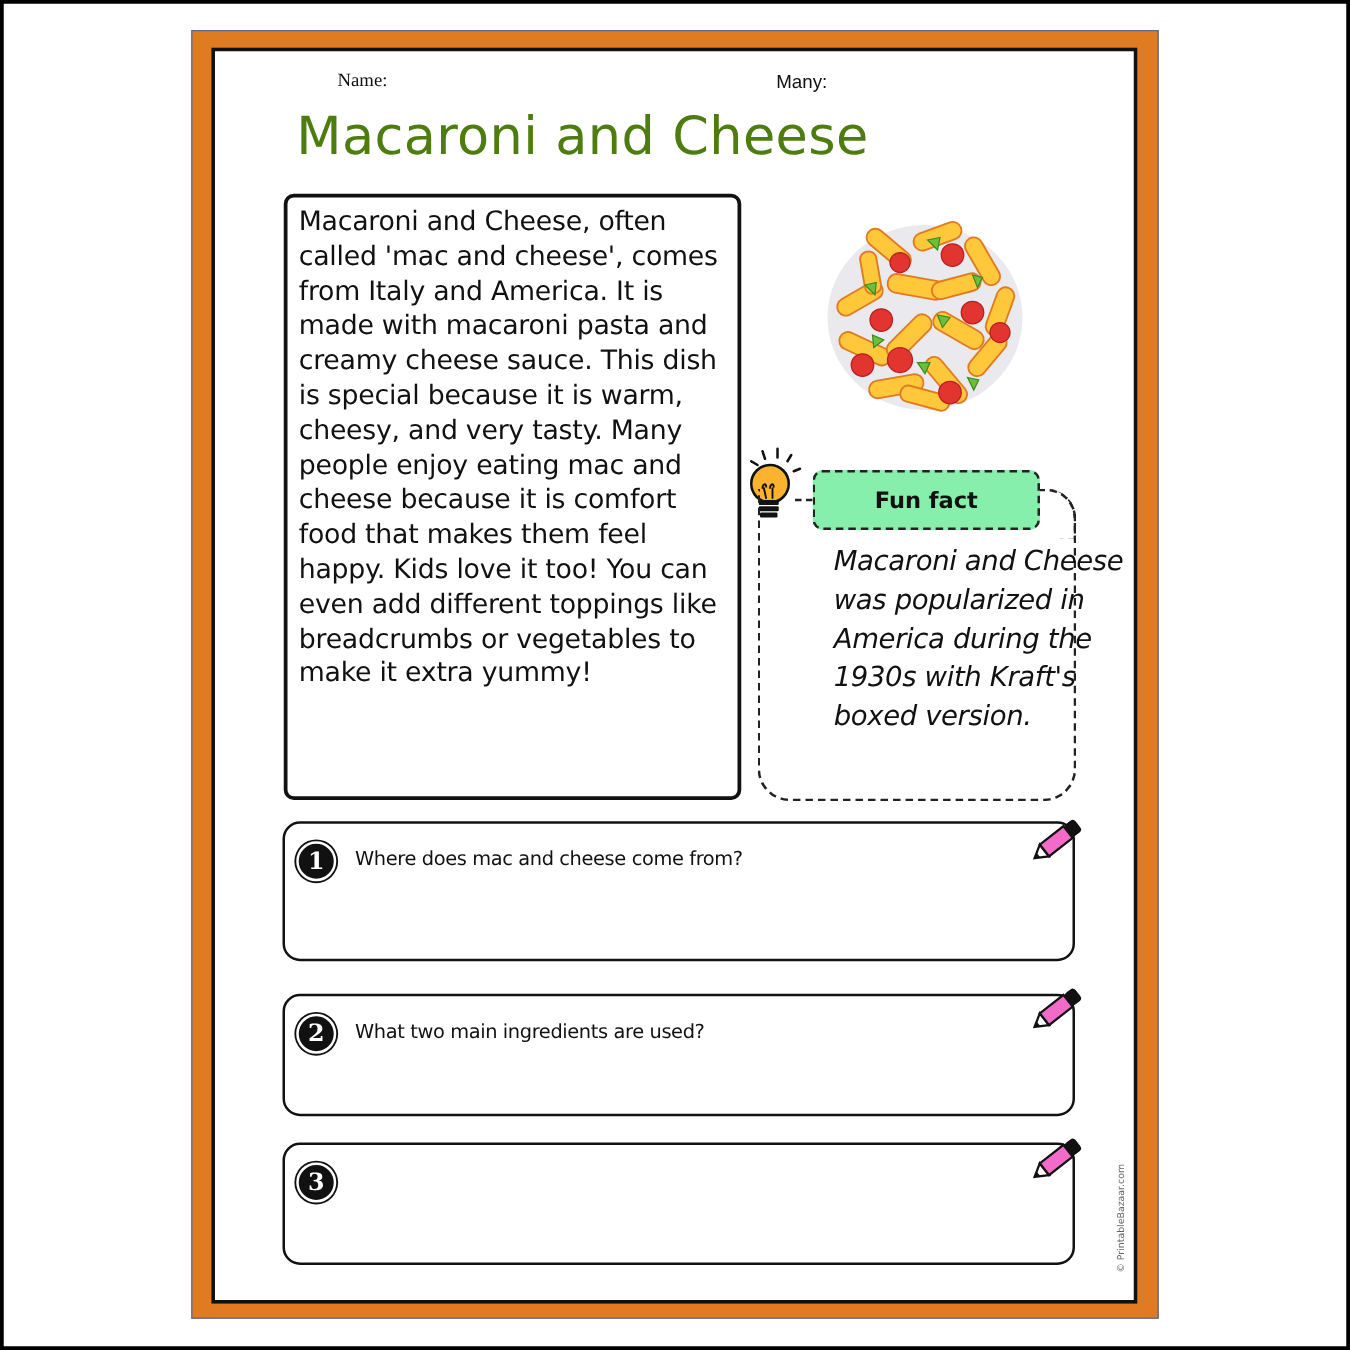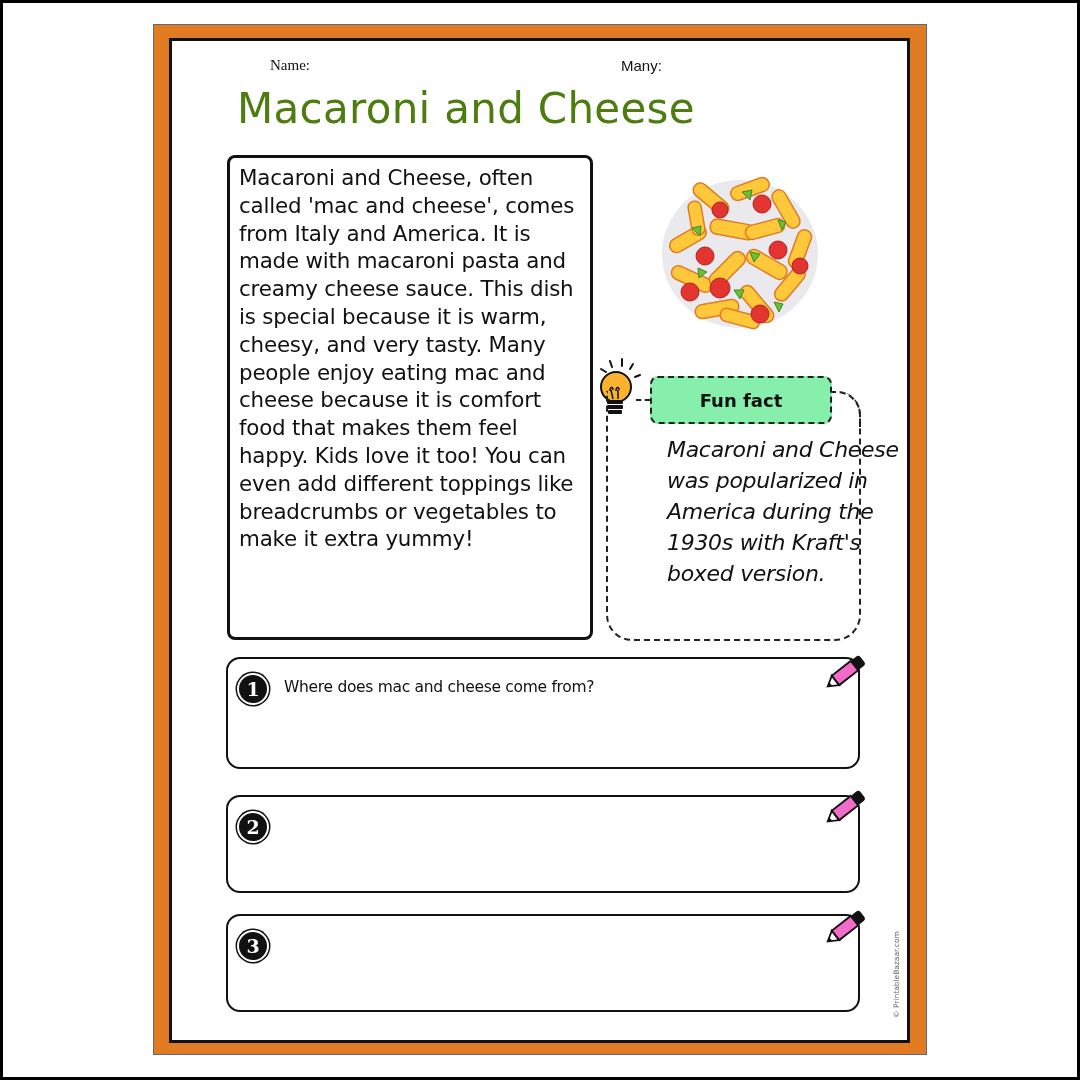--- a/index.html
+++ b/index.html
@@ -172,20 +172,21 @@
 <div class="funfact-connector"></div>
 <div class="funfact-label">Fun fact</div>
 <div class="funfact-text">Macaroni and Cheese was popularized in America during the 1930s with Kraft's boxed version.</div>
 
 <div class="question q1">
   <div class="qnum">1</div>
   <div class="qtext">Where does mac and cheese come from?</div>
 </div>
 <div class="question q2">
   <div class="qnum">2</div>
+  <div class="qtext">What two main ingredients are used?</div>
 </div>
 <div class="question q3">
   <div class="qnum">3</div>
 </div>
 
 <svg class="pencil p1" viewBox="0 0 52 46">
   <g transform="rotate(-38 26 23)">
     <polygon points="4,23 14,17 14,29" fill="#fff" stroke="#111" stroke-width="1.8"></polygon>
     <polygon points="4,23 8,21 8,25" fill="#111"></polygon>
     <rect x="14" y="17" width="24" height="12" fill="#f26bc8" stroke="#111" stroke-width="1.8"></rect>

